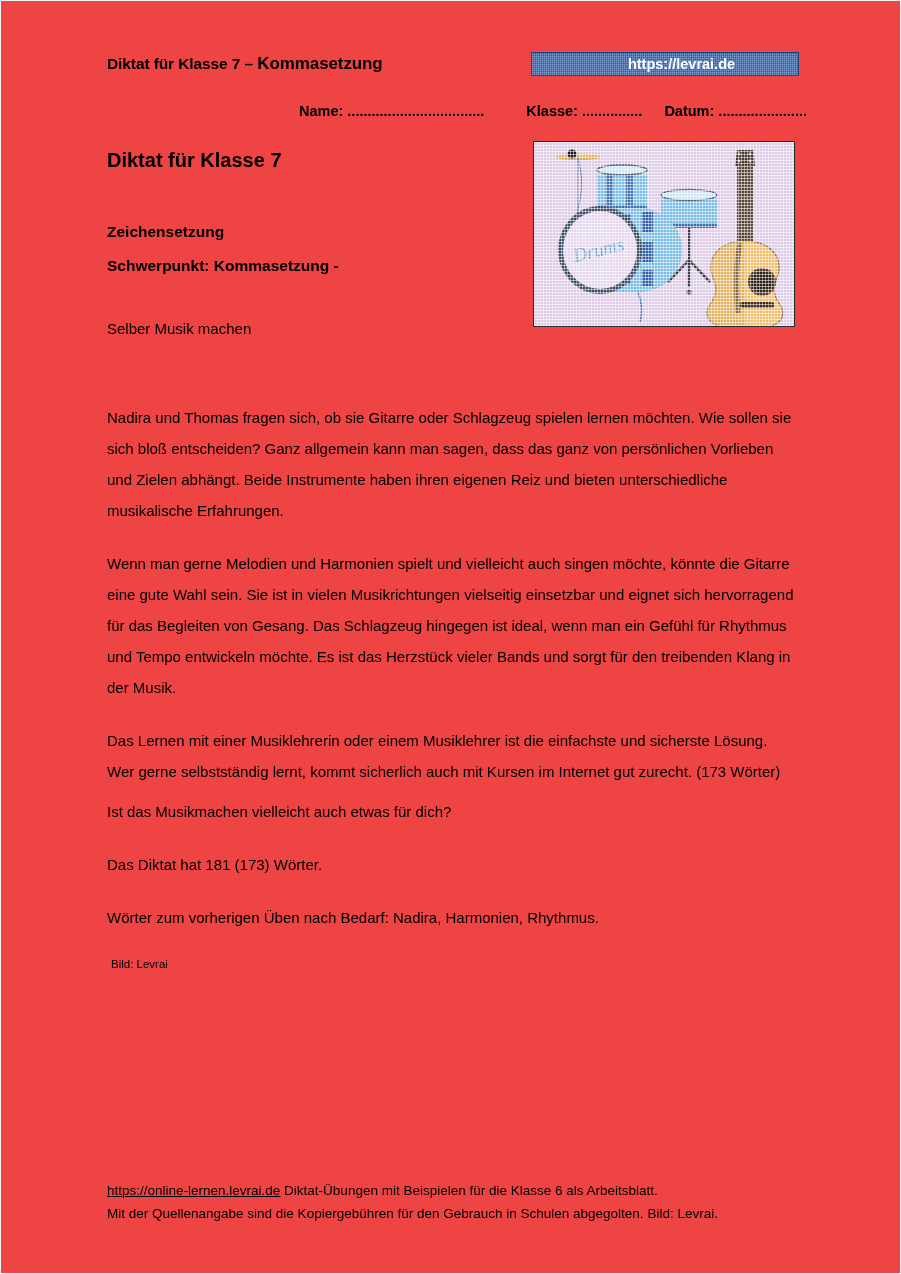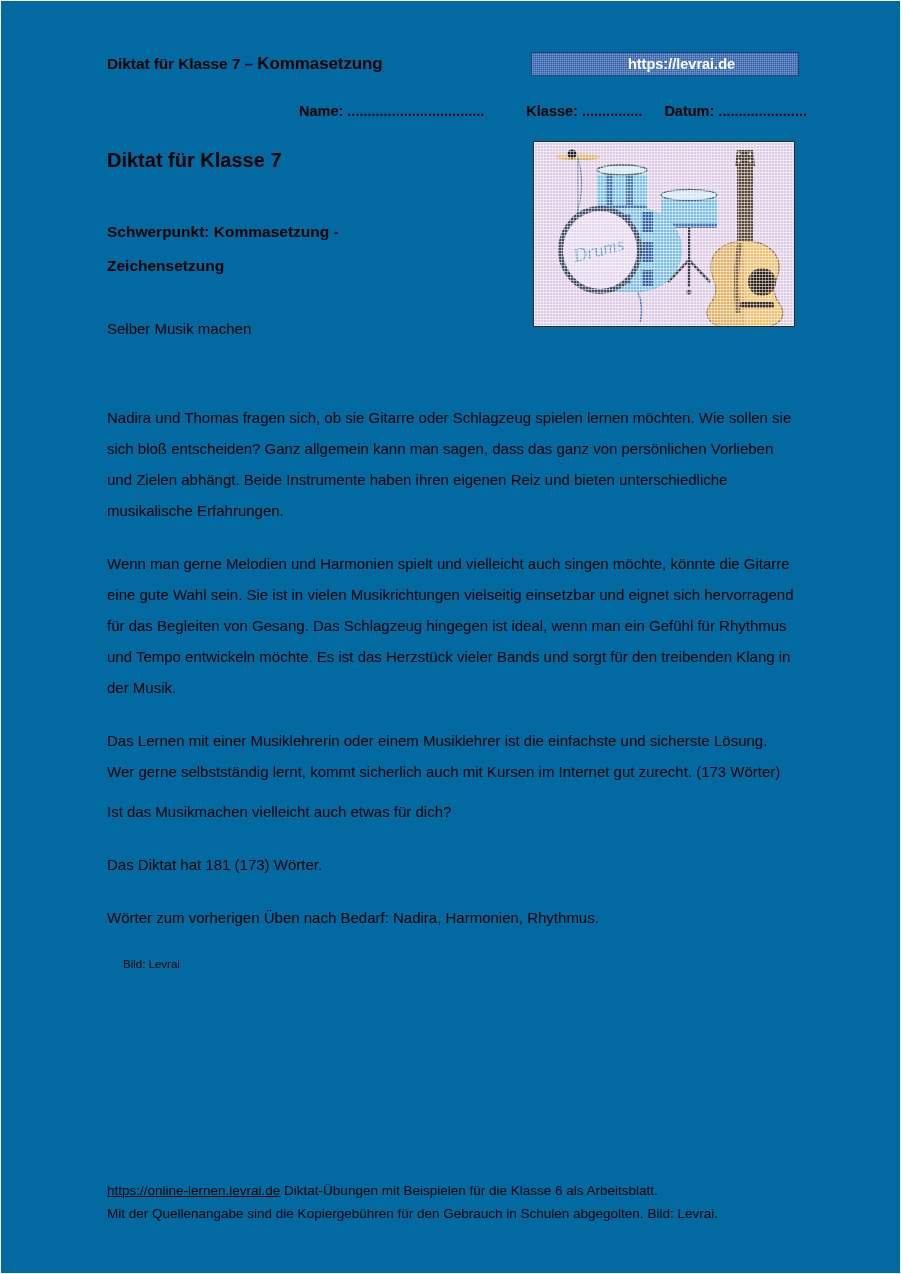--- a/index.html
+++ b/index.html
@@ -4,21 +4,21 @@
 <style>
   html, body {
     margin: 0;
     padding: 0;
     background: #ffffff;
   }
   .page {
     position: relative;
     width: 901px;
     height: 1274px;
-    background: #0369a1;
+    background: #ef4444;
     box-sizing: border-box;
     border: 1px solid #f2f2f2;
     overflow: hidden;
     font-family: "Liberation Sans", sans-serif;
     color: #000000;
   }
 
   
   .hdr-row {
     position: absolute;
@@ -142,21 +142,21 @@
     line-height: 31px;
     margin: 0 0 22px 0;
     text-align: left;
     color: #000;
   }
   .para.tight { margin-bottom: 9px; }
 
   .small-credit {
     font-size: 11.5px;
     line-height: 18px;
-    margin: 12px 0 0 16px;
+    margin: 12px 0 0 4px;
   }
 
   
   .footer {
     position: absolute;
     left: 106px;
     top: 1178px;
     width: 700px;
     font-size: 13.5px;
     line-height: 23px;
@@ -177,22 +177,22 @@
     <div class="url-badge">
       <span>https://levrai.de</span>
     </div>
   </div>
 
   <div class="form-row"><span>Name:</span> <span>..................................</span><span class="gap1"></span><span>Klasse:</span> <span>...............</span><span class="gap2"></span><span>Datum:</span> <span>......................</span></div>
 
   <div class="h-main">Diktat für Klasse 7</div>
 
   <div class="h-sub">
+    <div>Zeichensetzung</div>
     <div>Schwerpunkt: Kommasetzung -</div>
-    <div>Zeichensetzung</div>
   </div>
 
   <div class="lead">Selber Musik machen</div>
 
   <div class="pic">
     <svg width="260" height="184" viewBox="0 0 260 184">
       <rect x="0" y="0" width="260" height="184" fill="#ddcbe6"></rect>
 
       <g>
         <ellipse cx="44" cy="15" rx="22" ry="3.2" fill="#d2a03a" opacity="0.85"></ellipse>

